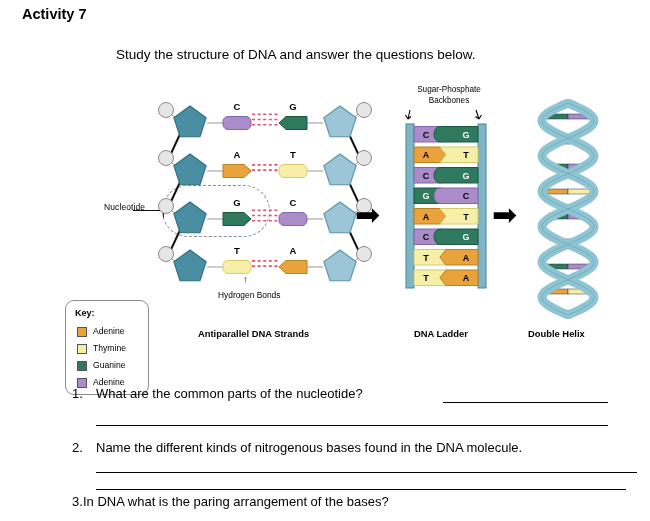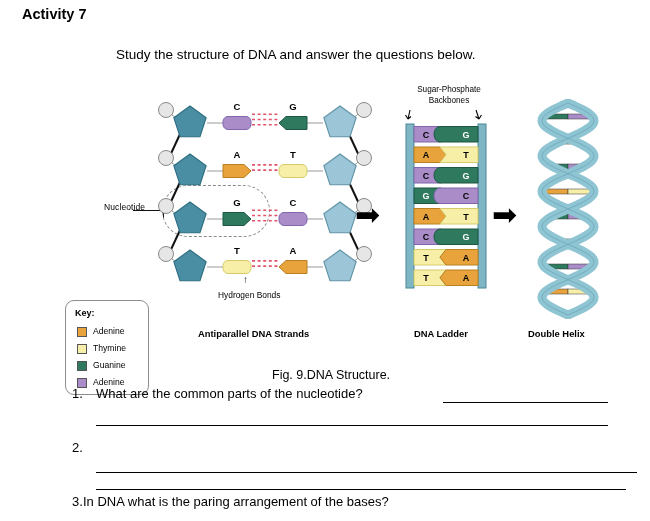--- a/index.html
+++ b/index.html
@@ -303,27 +303,27 @@
         <path d="M45.00,4.00 L40.40,6.00 L35.95,8.00 L31.78,10.00 L28.03,12.00 L24.81,14.00 L22.23,16.00 L20.37,18.00 L19.28,20.00 L19.01,22.00 L19.56,24.00 L20.91,26.00 L23.01,28.00 L25.82,30.00 L29.22,32.00 L33.13,34.00 L37.41,36.00 L41.92,38.00 L46.54,40.00 L51.11,42.00 L55.48,44.00 L59.52,46.00 L63.11,48.00 L66.12,50.00 L68.47,52.00 L70.08,54.00 L70.90,56.00 L70.90,58.00 L70.08,60.00 L68.47,62.00 L66.12,64.00 L63.11,66.00 L59.52,68.00 L55.48,70.00 L51.11,72.00 L46.54,74.00 L41.92,76.00 L37.41,78.00 L33.13,80.00 L29.22,82.00 L25.82,84.00 L23.01,86.00 L20.91,88.00 L19.56,90.00 L19.01,92.00 L19.28,94.00 L20.37,96.00 L22.23,98.00 L24.81,100.00 L28.03,102.00 L31.78,104.00 L35.95,106.00 L40.40,108.00 L45.00,110.00 L49.60,112.00 L54.05,114.00 L58.22,116.00 L61.97,118.00 L65.19,120.00 L67.77,122.00 L69.63,124.00 L70.72,126.00 L70.99,128.00 L70.44,130.00 L69.09,132.00 L66.99,134.00 L64.18,136.00 L60.78,138.00 L56.87,140.00 L52.59,142.00 L48.08,144.00 L43.46,146.00 L38.89,148.00 L34.52,150.00 L30.48,152.00 L26.89,154.00 L23.88,156.00 L21.53,158.00 L19.92,160.00 L19.10,162.00 L19.10,164.00 L19.92,166.00 L21.53,168.00 L23.88,170.00 L26.89,172.00 L30.48,174.00 L34.52,176.00 L38.89,178.00 L43.46,180.00 L48.08,182.00 L52.59,184.00 L56.87,186.00 L60.78,188.00 L64.18,190.00 L66.99,192.00 L69.09,194.00 L70.44,196.00 L70.99,198.00 L70.72,200.00 L69.63,202.00 L67.77,204.00 L65.19,206.00 L61.97,208.00 L58.22,210.00 L54.05,212.00 L49.60,214.00 L45.00,216.00 " stroke="#8FC4D3" stroke-width="9" fill="none" stroke-linecap="round"></path>
         <path d="M45.00,4.00 L49.60,6.00 L54.05,8.00 L58.22,10.00 L61.97,12.00 L65.19,14.00 L67.77,16.00 L69.63,18.00 L70.72,20.00 L70.99,22.00 L70.44,24.00 L69.09,26.00 L66.99,28.00 L64.18,30.00 L60.78,32.00 L56.87,34.00 L52.59,36.00 L48.08,38.00 L43.46,40.00 L38.89,42.00 L34.52,44.00 L30.48,46.00 L26.89,48.00 L23.88,50.00 L21.53,52.00 L19.92,54.00 L19.10,56.00 L19.10,58.00 L19.92,60.00 L21.53,62.00 L23.88,64.00 L26.89,66.00 L30.48,68.00 L34.52,70.00 L38.89,72.00 L43.46,74.00 L48.08,76.00 L52.59,78.00 L56.87,80.00 L60.78,82.00 L64.18,84.00 L66.99,86.00 L69.09,88.00 L70.44,90.00 L70.99,92.00 L70.72,94.00 L69.63,96.00 L67.77,98.00 L65.19,100.00 L61.97,102.00 L58.22,104.00 L54.05,106.00 L49.60,108.00 L45.00,110.00 L40.40,112.00 L35.95,114.00 L31.78,116.00 L28.03,118.00 L24.81,120.00 L22.23,122.00 L20.37,124.00 L19.28,126.00 L19.01,128.00 L19.56,130.00 L20.91,132.00 L23.01,134.00 L25.82,136.00 L29.22,138.00 L33.13,140.00 L37.41,142.00 L41.92,144.00 L46.54,146.00 L51.11,148.00 L55.48,150.00 L59.52,152.00 L63.11,154.00 L66.12,156.00 L68.47,158.00 L70.08,160.00 L70.90,162.00 L70.90,164.00 L70.08,166.00 L68.47,168.00 L66.12,170.00 L63.11,172.00 L59.52,174.00 L55.48,176.00 L51.11,178.00 L46.54,180.00 L41.92,182.00 L37.41,184.00 L33.13,186.00 L29.22,188.00 L25.82,190.00 L23.01,192.00 L20.91,194.00 L19.56,196.00 L19.01,198.00 L19.28,200.00 L20.37,202.00 L22.23,204.00 L24.81,206.00 L28.03,208.00 L31.78,210.00 L35.95,212.00 L40.40,214.00 L45.00,216.00 " stroke="#4f93a5" stroke-width="0.8" fill="none" opacity="0.55"></path>
         <path d="M45.00,4.00 L40.40,6.00 L35.95,8.00 L31.78,10.00 L28.03,12.00 L24.81,14.00 L22.23,16.00 L20.37,18.00 L19.28,20.00 L19.01,22.00 L19.56,24.00 L20.91,26.00 L23.01,28.00 L25.82,30.00 L29.22,32.00 L33.13,34.00 L37.41,36.00 L41.92,38.00 L46.54,40.00 L51.11,42.00 L55.48,44.00 L59.52,46.00 L63.11,48.00 L66.12,50.00 L68.47,52.00 L70.08,54.00 L70.90,56.00 L70.90,58.00 L70.08,60.00 L68.47,62.00 L66.12,64.00 L63.11,66.00 L59.52,68.00 L55.48,70.00 L51.11,72.00 L46.54,74.00 L41.92,76.00 L37.41,78.00 L33.13,80.00 L29.22,82.00 L25.82,84.00 L23.01,86.00 L20.91,88.00 L19.56,90.00 L19.01,92.00 L19.28,94.00 L20.37,96.00 L22.23,98.00 L24.81,100.00 L28.03,102.00 L31.78,104.00 L35.95,106.00 L40.40,108.00 L45.00,110.00 L49.60,112.00 L54.05,114.00 L58.22,116.00 L61.97,118.00 L65.19,120.00 L67.77,122.00 L69.63,124.00 L70.72,126.00 L70.99,128.00 L70.44,130.00 L69.09,132.00 L66.99,134.00 L64.18,136.00 L60.78,138.00 L56.87,140.00 L52.59,142.00 L48.08,144.00 L43.46,146.00 L38.89,148.00 L34.52,150.00 L30.48,152.00 L26.89,154.00 L23.88,156.00 L21.53,158.00 L19.92,160.00 L19.10,162.00 L19.10,164.00 L19.92,166.00 L21.53,168.00 L23.88,170.00 L26.89,172.00 L30.48,174.00 L34.52,176.00 L38.89,178.00 L43.46,180.00 L48.08,182.00 L52.59,184.00 L56.87,186.00 L60.78,188.00 L64.18,190.00 L66.99,192.00 L69.09,194.00 L70.44,196.00 L70.99,198.00 L70.72,200.00 L69.63,202.00 L67.77,204.00 L65.19,206.00 L61.97,208.00 L58.22,210.00 L54.05,212.00 L49.60,214.00 L45.00,216.00 " stroke="#4f93a5" stroke-width="0.8" fill="none" opacity="0.55"></path>
       </svg>
 
     <div class="strand-caption">Antiparallel DNA Strands</div>
     <div class="ladder-caption">DNA Ladder</div>
     <div class="helix-caption">Double Helix</div>
   </div>
 
-  <div class="fig-caption">Fig. 9.DNA Structure.</div>
 
   <div class="q-num" style="left:72px; top:386px;">1.</div>
   <div class="q" style="left:96px; top:386px;">What are the common parts of the nucleotide?</div>
   <div class="rule" style="left:443px; top:402px; width:165px;"></div>
   <div class="rule" style="left:96px; top:425px; width:512px;"></div>
 
   <div class="q-num" style="left:72px; top:440px;">2.</div>
+  <div class="q" style="left:96px; top:440px;">Name the different kinds of nitrogenous bases found in the DNA molecule.</div>
   <div class="rule" style="left:96px; top:472px; width:541px;"></div>
   <div class="rule" style="left:96px; top:489px; width:530px;"></div>
 
   <div class="q-num" style="left:72px; top:494px;">3.</div>
   <div class="q" style="left:83px; top:494px;">In DNA what is the paring arrangement of the bases?</div>
 
 </div>
 
 </body></html>

